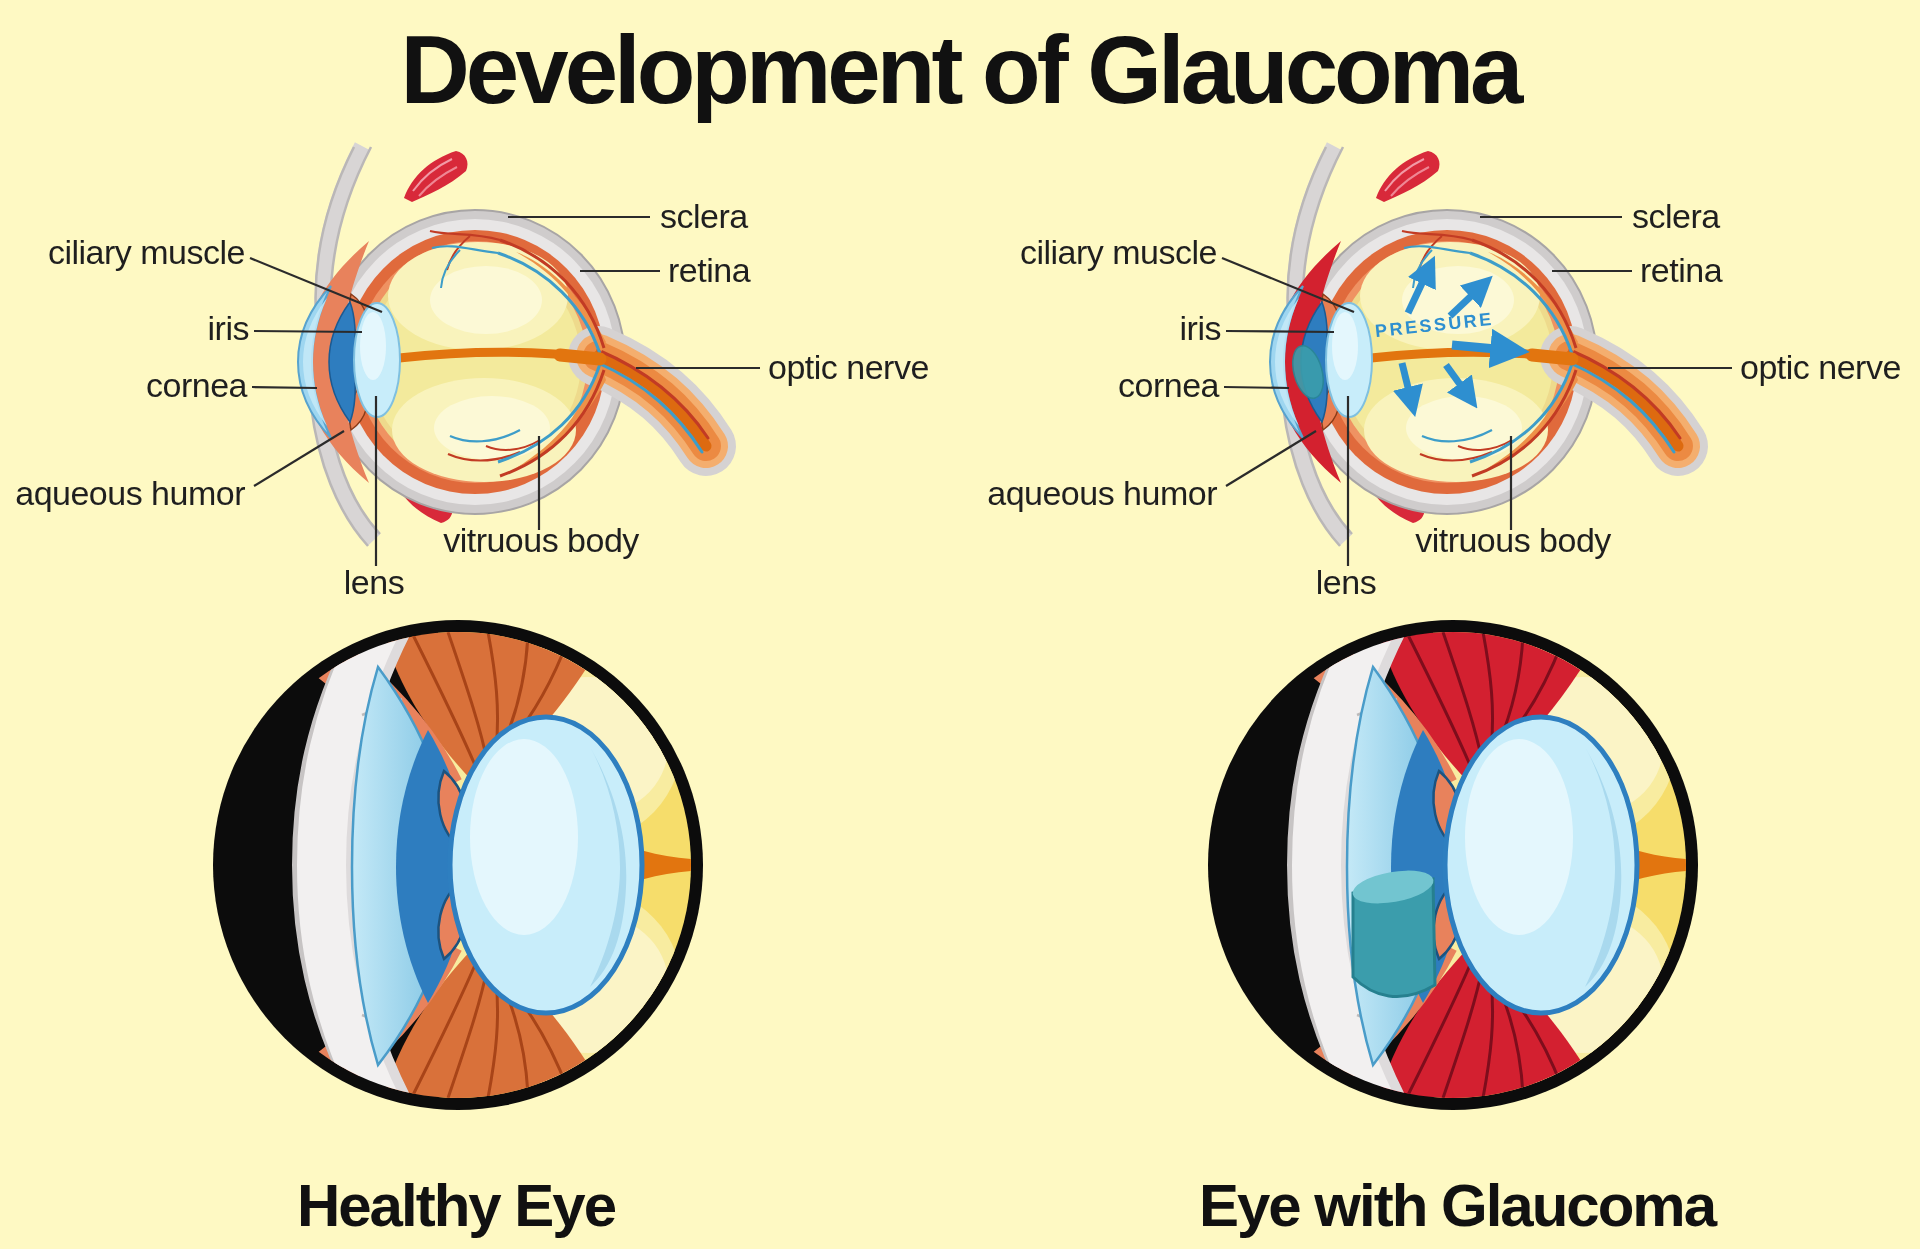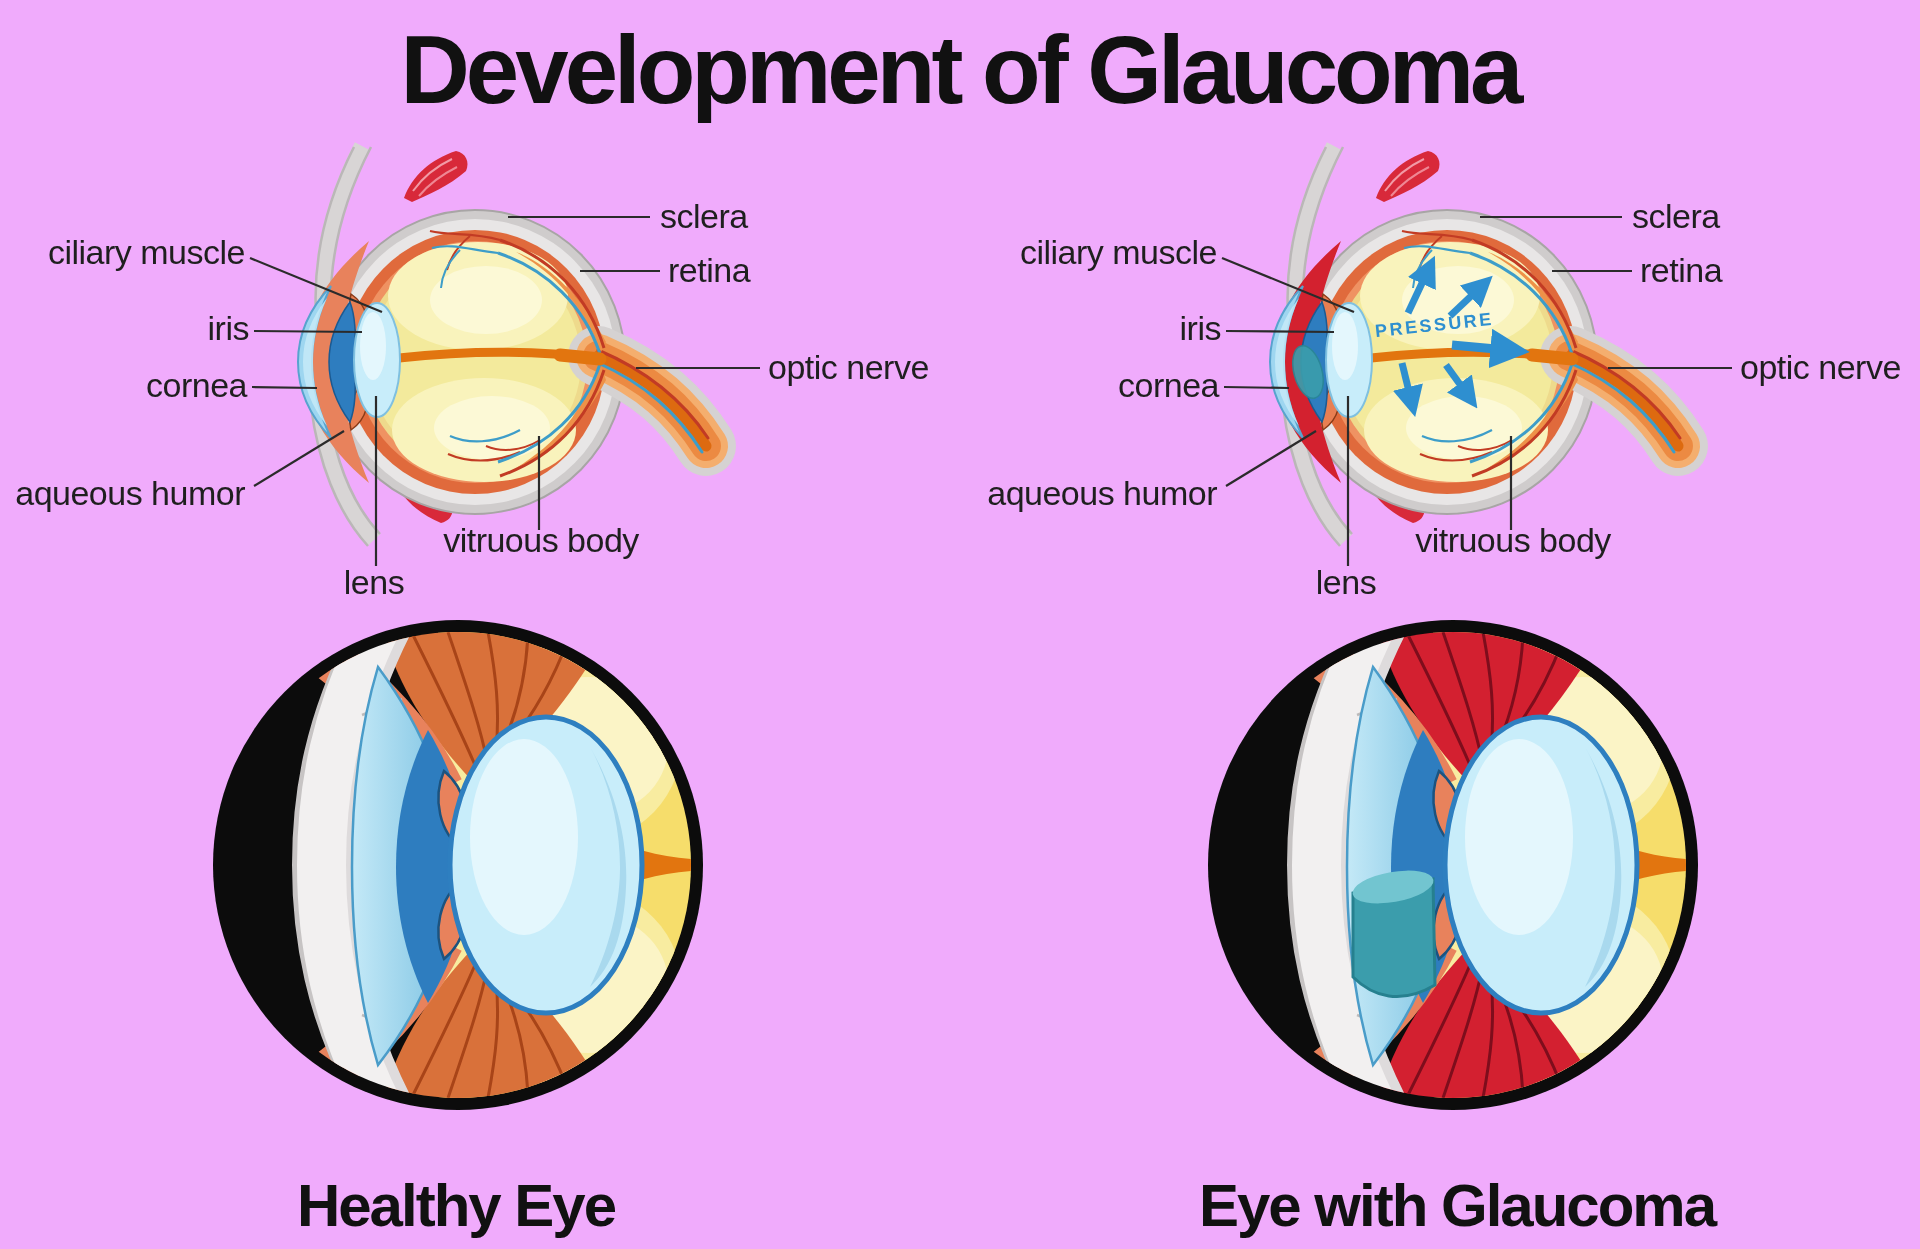--- a/index.html
+++ b/index.html
@@ -1,16 +1,16 @@
 <!DOCTYPE html>
 <html style="--c-sclera_gray: #cfcccc; --c-retina_orange: #e06a3c; --c-retina_inner: #ef9262; --c-vitreous_yellow: #f3ea9c; --c-vitreous_pale: #f9f3bc; --c-cornea_blue: #9ed6f0; --c-aqueous_blue: #2e7dbf; --c-lens_blue: #c8edfa; --c-muscle_red: #d8293a; --c-vessel_red: #c23b24; --c-vessel_blue: #3d9dc9; --c-zonule_orange: #e2750f; --c-pressure_blue: #2e8fd0; --c-glaucoma_red: #d3212f; --c-ciliary_salmon: #e8825c; --c-fiber_orange: #d9713a; --c-fiber_red: #d32030; --c-blocked_fluid_teal: #3b9dac; --c-label_black: #1f1f1f;"><head>
 <meta charset="utf-8">
 <style>
   html,body{margin:0;padding:0;background:#ffffff;}
-  .canvas{position:relative;width:1920px;height:1249px;background:#f0abfc;overflow:hidden;
+  .canvas{position:relative;width:1920px;height:1249px;background:#fef9c3;overflow:hidden;
           font-family:"Liberation Sans", sans-serif;}
   svg{position:absolute;inset:0;}
   text{font-family:"Liberation Sans", sans-serif;}
   .title-text{font-size:96px;font-weight:700;letter-spacing:-4px;fill:#111;}
   .label-text{font-size:34px;letter-spacing:-0.5px;fill:#1f1f1f;}
   .caption-text{font-size:60px;font-weight:700;letter-spacing:-2px;fill:#111;}
   .pressure-text{font-size:18px;font-weight:700;letter-spacing:2.5px;
                  fill:var(--c-pressure_blue,#2e8fd0);}
   .lead{stroke:#2b2b2b;stroke-width:2.2;fill:none;}
   .arrow{stroke:var(--c-pressure_blue,#2e8fd0);fill:none;stroke-linecap:butt;}

